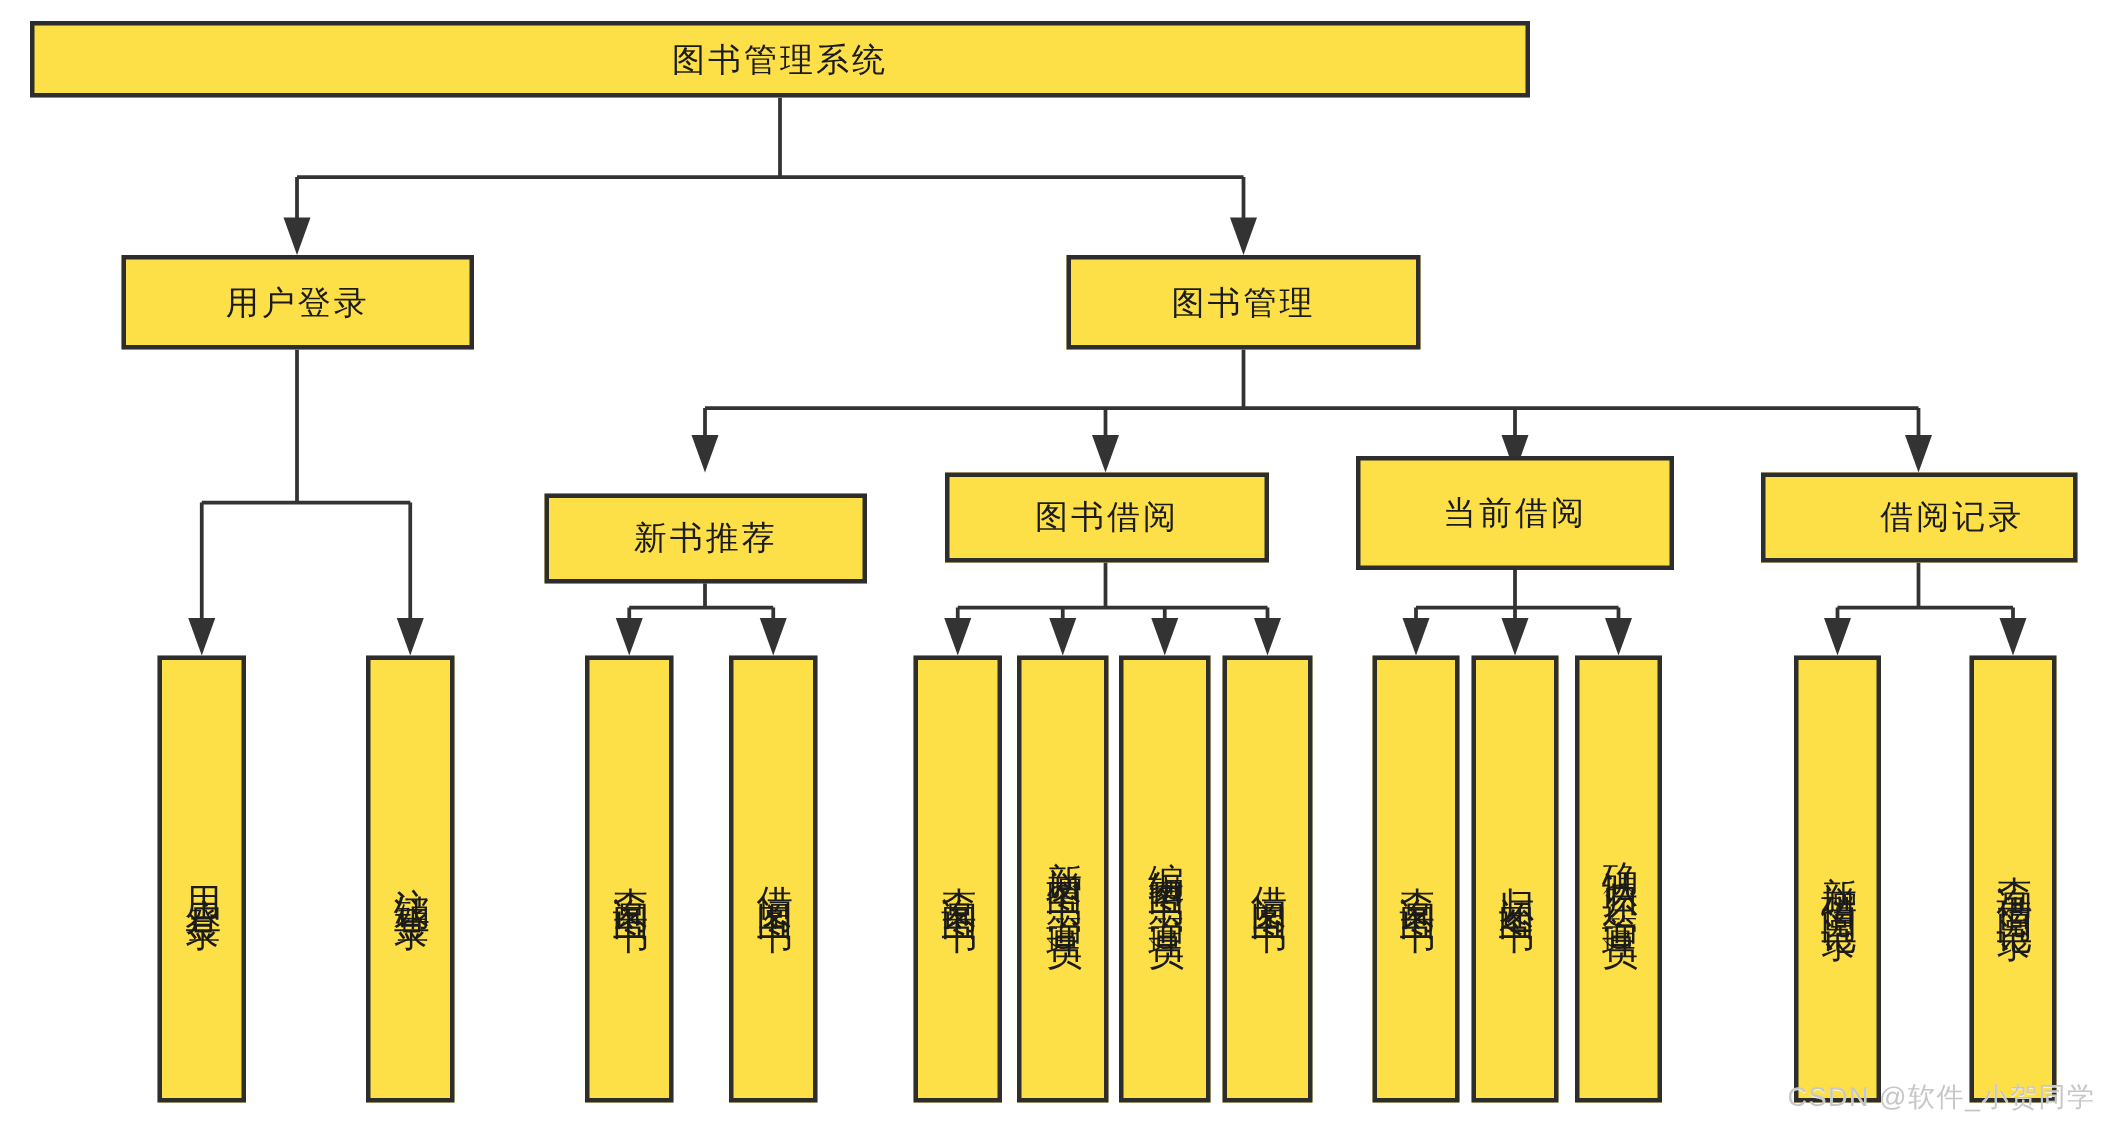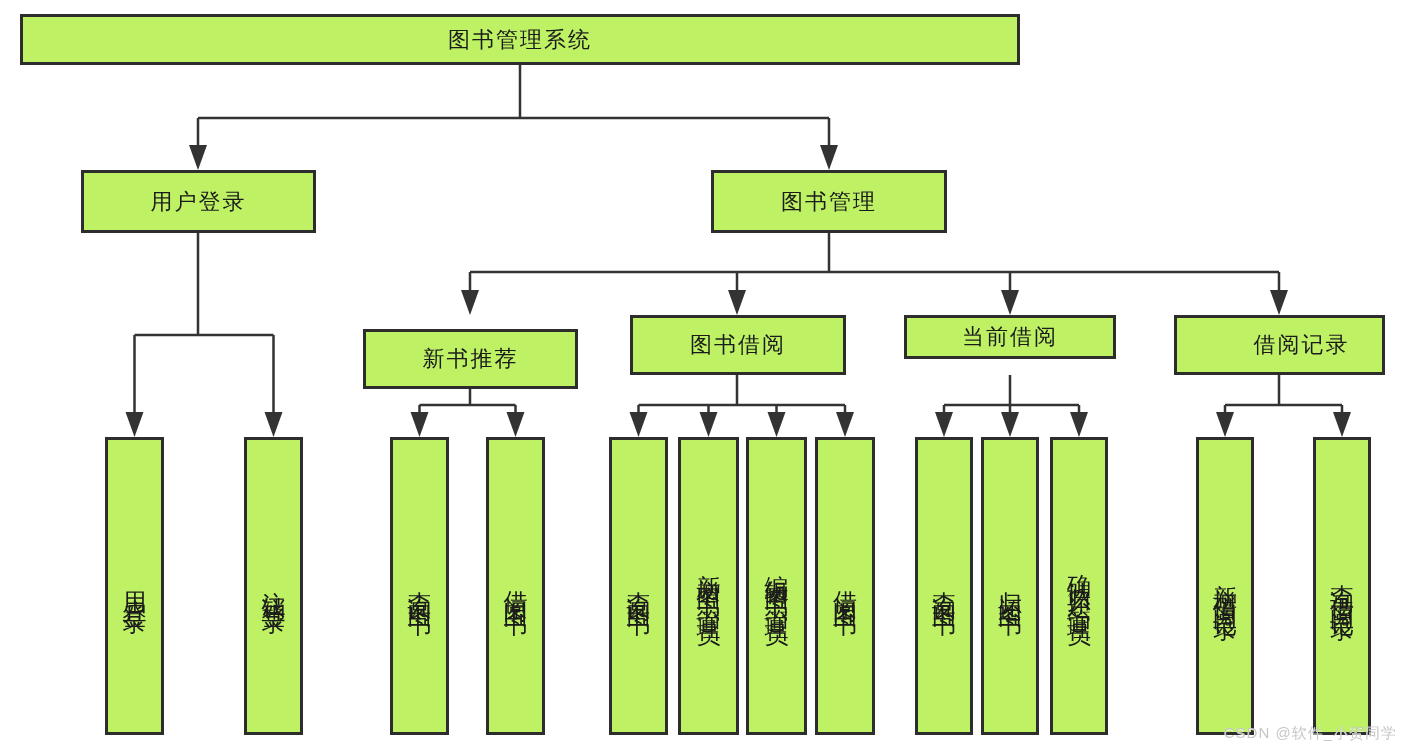--- a/index.html
+++ b/index.html
@@ -1,29 +1,29 @@
 <!DOCTYPE html>
 <html><head>
 <meta charset="utf-8">
 <style>
   html,body{margin:0;padding:0;background:#ffffff;}
   body{font-family:"Liberation Sans","DejaVu Sans",sans-serif;}
   .stage{position:relative;width:1405px;height:747px;background:#ffffff;overflow:hidden;}
   .wires{position:absolute;left:0;top:0;width:1405px;height:747px;}
   .node{
     position:absolute;box-sizing:border-box;
-    border:3px solid #2d2d2d;background:#bef264;
+    border:3px solid #2d2d2d;background:#fde047;
     display:flex;align-items:center;justify-content:center;
     color:#1b1b1b;text-align:center;
   }
   .h{font-size:22px;letter-spacing:2px;}
   .v{writing-mode:vertical-lr;text-orientation:mixed;font-size:24px;letter-spacing:7px;}
   .watermark{
     position:absolute;right:8px;bottom:4px;
-    font-size:15px;color:#c7c7c7;letter-spacing:1px;
+    font-size:18px;color:#c7c7c7;letter-spacing:1px;
     text-shadow:0 1px 0 rgba(255,255,255,.8);
     white-space:nowrap;
   }
 </style>
 </head>
 <body>
 
 <div class="stage">
 
   <svg class="wires" viewBox="0 0 1405 747" xmlns="http://www.w3.org/2000/svg">
@@ -59,21 +59,21 @@
     </g>
   </svg>
 
   <div class="node h" style="left:20px;top:14px;width:1000px;height:51px;">图书管理系统</div>
 
   <div class="node h" style="left:81px;top:170px;width:235px;height:63px;">用户登录</div>
   <div class="node h" style="left:711px;top:170px;width:236px;height:63px;">图书管理</div>
 
   <div class="node h" style="left:363px;top:329px;width:215px;height:60px;">新书推荐</div>
   <div class="node h" style="left:630px;top:315px;width:216px;height:60px;">图书借阅</div>
-  <div class="node h" style="left:904px;top:315px;width:212px;height:44px;">当前借阅</div>
+  <div class="node h" style="left:904px;top:304px;width:212px;height:76px;">当前借阅</div>
   <div class="node h" style="left:1174px;top:315px;width:211px;height:60px;padding-left:44px;">借阅记录</div>
 
   <div class="node v" style="left:105px;top:437px;width:59px;height:298px;">用户登录</div>
   <div class="node v" style="left:244px;top:437px;width:59px;height:298px;">注销登录</div>
 
   <div class="node v" style="left:390px;top:437px;width:59px;height:298px;">查询图书</div>
   <div class="node v" style="left:486px;top:437px;width:59px;height:298px;">借阅图书</div>
 
   <div class="node v" style="left:609px;top:437px;width:59px;height:298px;">查询图书</div>
   <div class="node v" style="left:678px;top:437px;width:61px;height:298px;">新增图书（管理员）</div>

